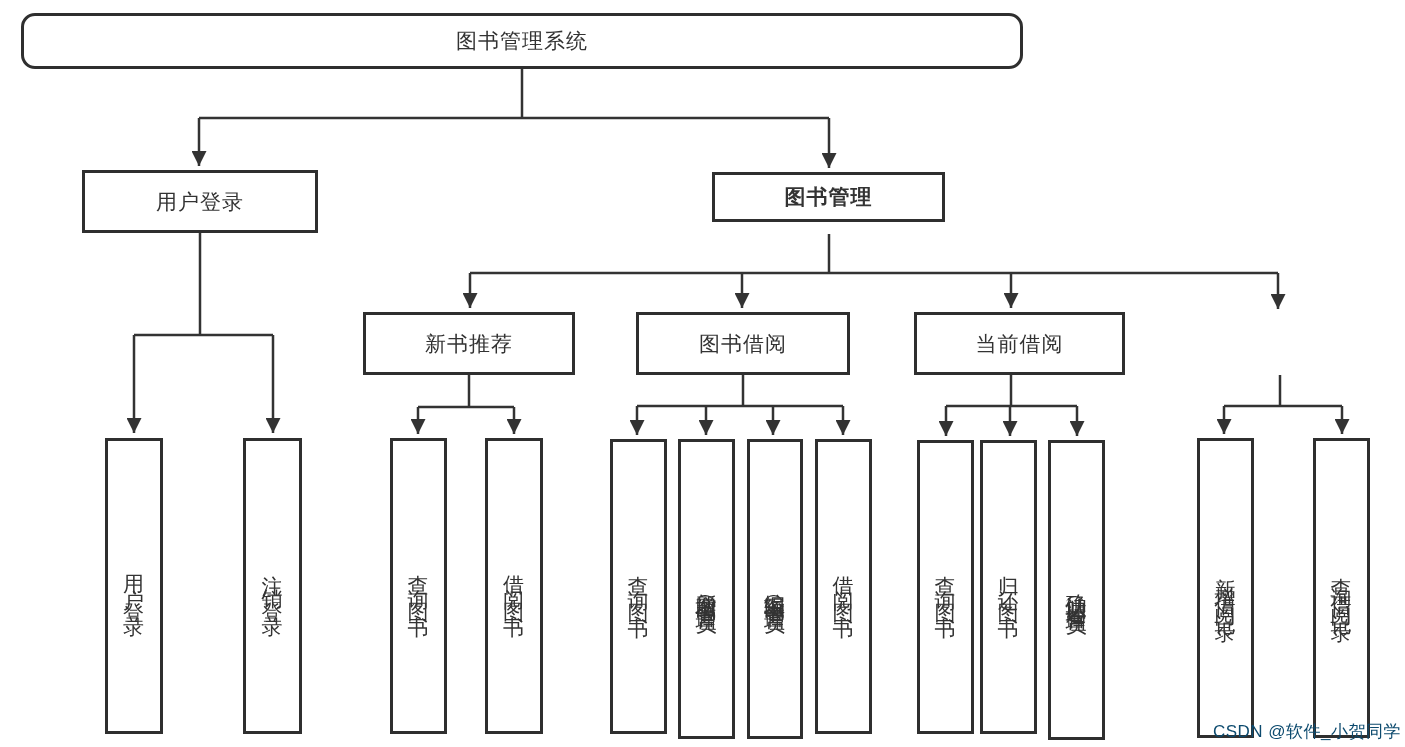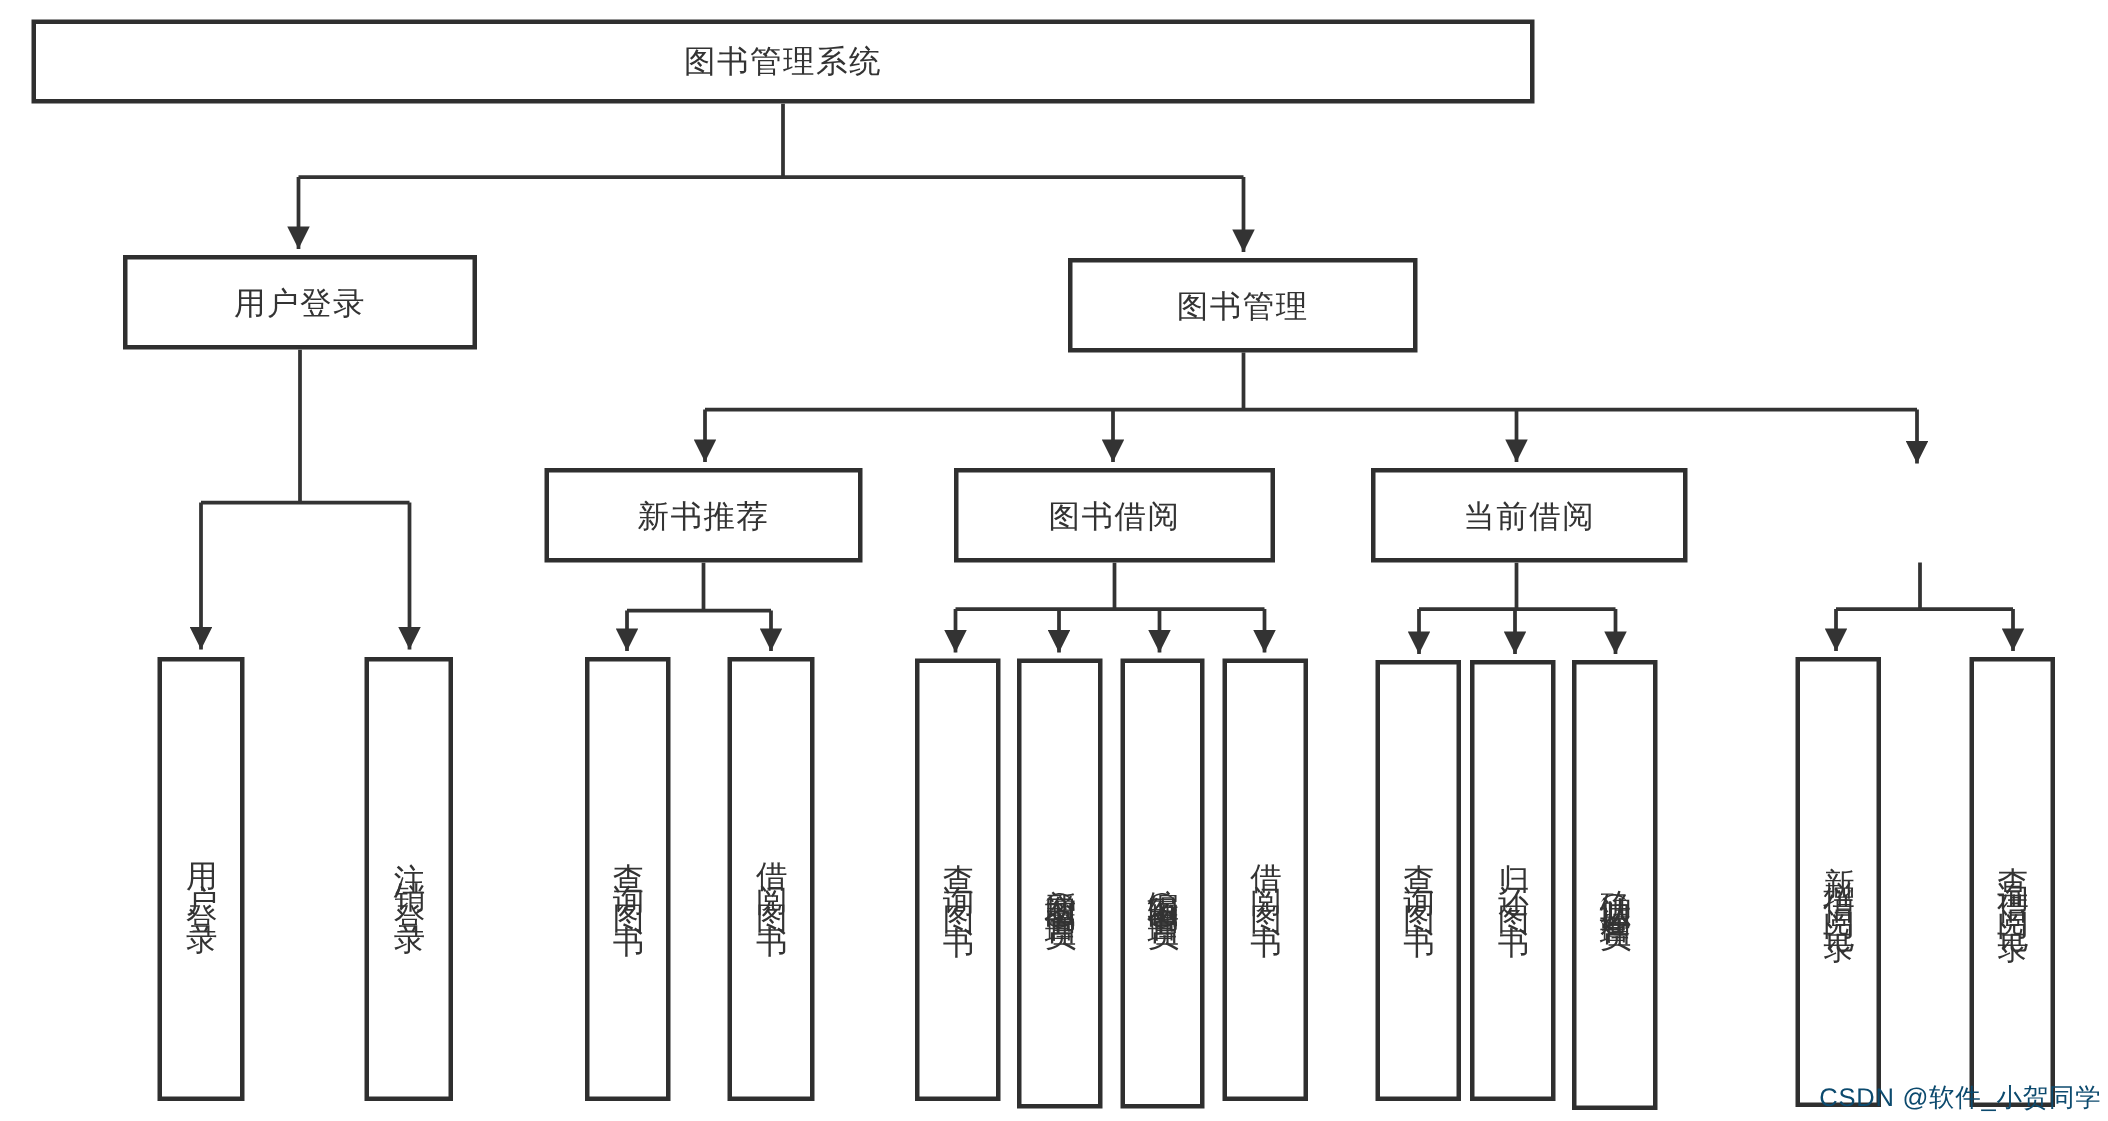--- a/index.html
+++ b/index.html
@@ -102,28 +102,28 @@
       <path d="M1010 406 V436" marker-end="url(#ah)"></path>
       <path d="M1077 406 V436" marker-end="url(#ah)"></path>
 
       <path d="M1280 375 V406"></path>
       <path d="M1224 406 H1342"></path>
       <path d="M1224 406 V434" marker-end="url(#ah)"></path>
       <path d="M1342 406 V434" marker-end="url(#ah)"></path>
     </g>
   </svg>
 
-  <div class="node hbox" style="left:21px; top:13px; width:1002px; height:56px;">
+  <div class="node hbox" style="left:21px; top:13px; width:1002px; height:56px;border-radius:14px;">
     <span>图书管理系统</span>
   </div>
 
   <div class="node hbox" style="left:82px; top:170px; width:236px; height:63px;">
     <span>用户登录</span>
   </div>
-  <div class="node hbox" style="left:712px; top:172px; width:233px; height:63px;">
+  <div class="node hbox" style="left:712px; top:172px; width:233px; height:50px;font-weight:bold;">
     <span>图书管理</span>
   </div>
 
   <div class="node hbox" style="left:636px; top:312px; width:214px; height:63px;">
     <span>图书借阅</span>
   </div>
   <div class="node hbox" style="left:363px; top:312px; width:212px; height:63px;">
     <span>新书推荐</span>
   </div>
   <div class="node hbox" style="left:914px; top:312px; width:211px; height:63px;">

